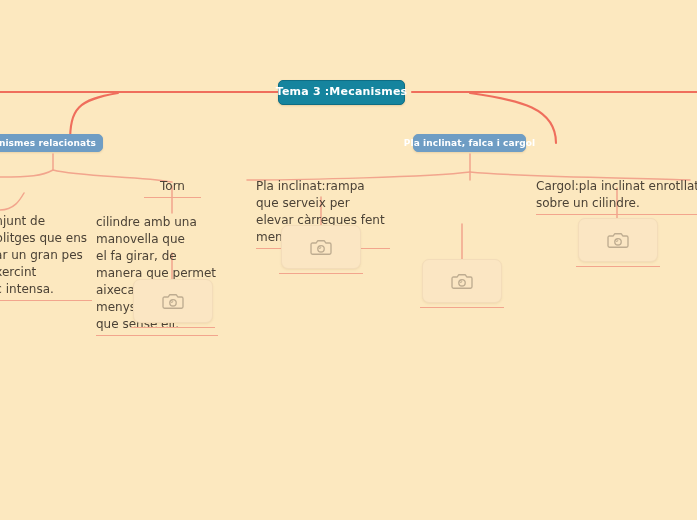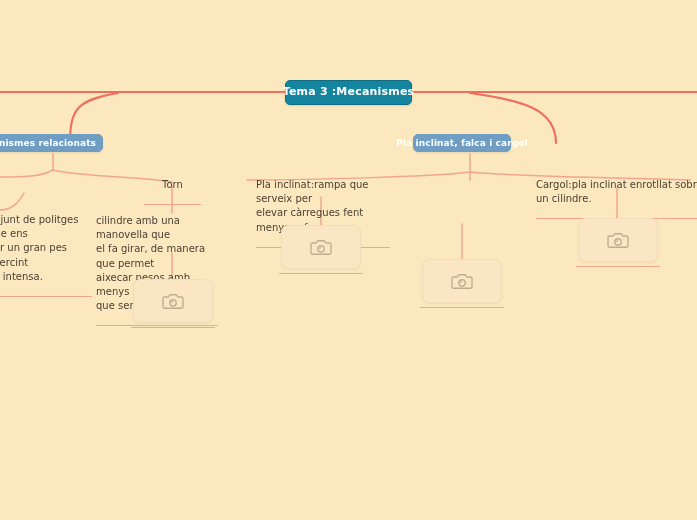--- a/index.html
+++ b/index.html
@@ -57,25 +57,25 @@
     letter-spacing: 0.1px;
     padding: 0 10px;
     box-shadow: 0 1px 2px rgba(120,80,30,0.14);
   }
 
   
   .leaf {
     position: absolute;
     box-sizing: border-box;
     color: #4b4236;
-    font-size: 10px;
+    font-size: 12px;
     line-height: 1.42;
     text-align: left;
     border-bottom: 1.3px solid #f2a58d;
-    padding-bottom: 12px;
+    padding-bottom: 2px;
   }
   .leaf-center {
     text-align: center;
   }
 
   
   .imgcard {
     position: absolute;
     box-sizing: border-box;
     background: #fbe6c3;
@@ -130,25 +130,25 @@
       <path d="M470,172 C520,177 640,178 690,180"></path>
 
       <path d="M321,197 L321,225"></path>
 
       <path d="M462,224 L462,259"></path>
 
       <path d="M617,188 L617,218"></path>
     </g>
   </svg>
 
-  <div class="node node-root" style="left:285px; top:80px; width:127px; height:25px;">Tema 3 :Mecanismes</div>
+  <div class="node node-root" style="left:278px; top:80px; width:127px; height:25px;">Tema 3 :Mecanismes</div>
 
   <div class="node node-l2" style="left:-14px; top:134px; width:117px; height:18px; justify-content:flex-end; padding-right:6px;">l mecanismes relacionats</div>
 
-  <div class="node node-l2" style="left:413px; top:134px; width:98px; height:18px;">Pla inclinat, falca i cargol</div>
+  <div class="node node-l2" style="left:413px; top:134px; width:113px; height:18px;">Pla inclinat, falca i cargol</div>
 
   <div class="leaf" style="left:-12px; top:213px; width:104px; white-space:pre-line;">onjunt de politges que ens
 var un gran pes exercint
 oc intensa.</div>
 
   <div class="leaf leaf-center" style="left:144px; top:178px; width:57px; border-bottom-color:#f2a58d;">Torn</div>
 
   <div class="leaf" style="left:96px; top:214px; width:122px; white-space:pre-line;">cilindre amb una manovella que
 el fa girar, de manera que permet
 aixecar pesos amb menys esforç

